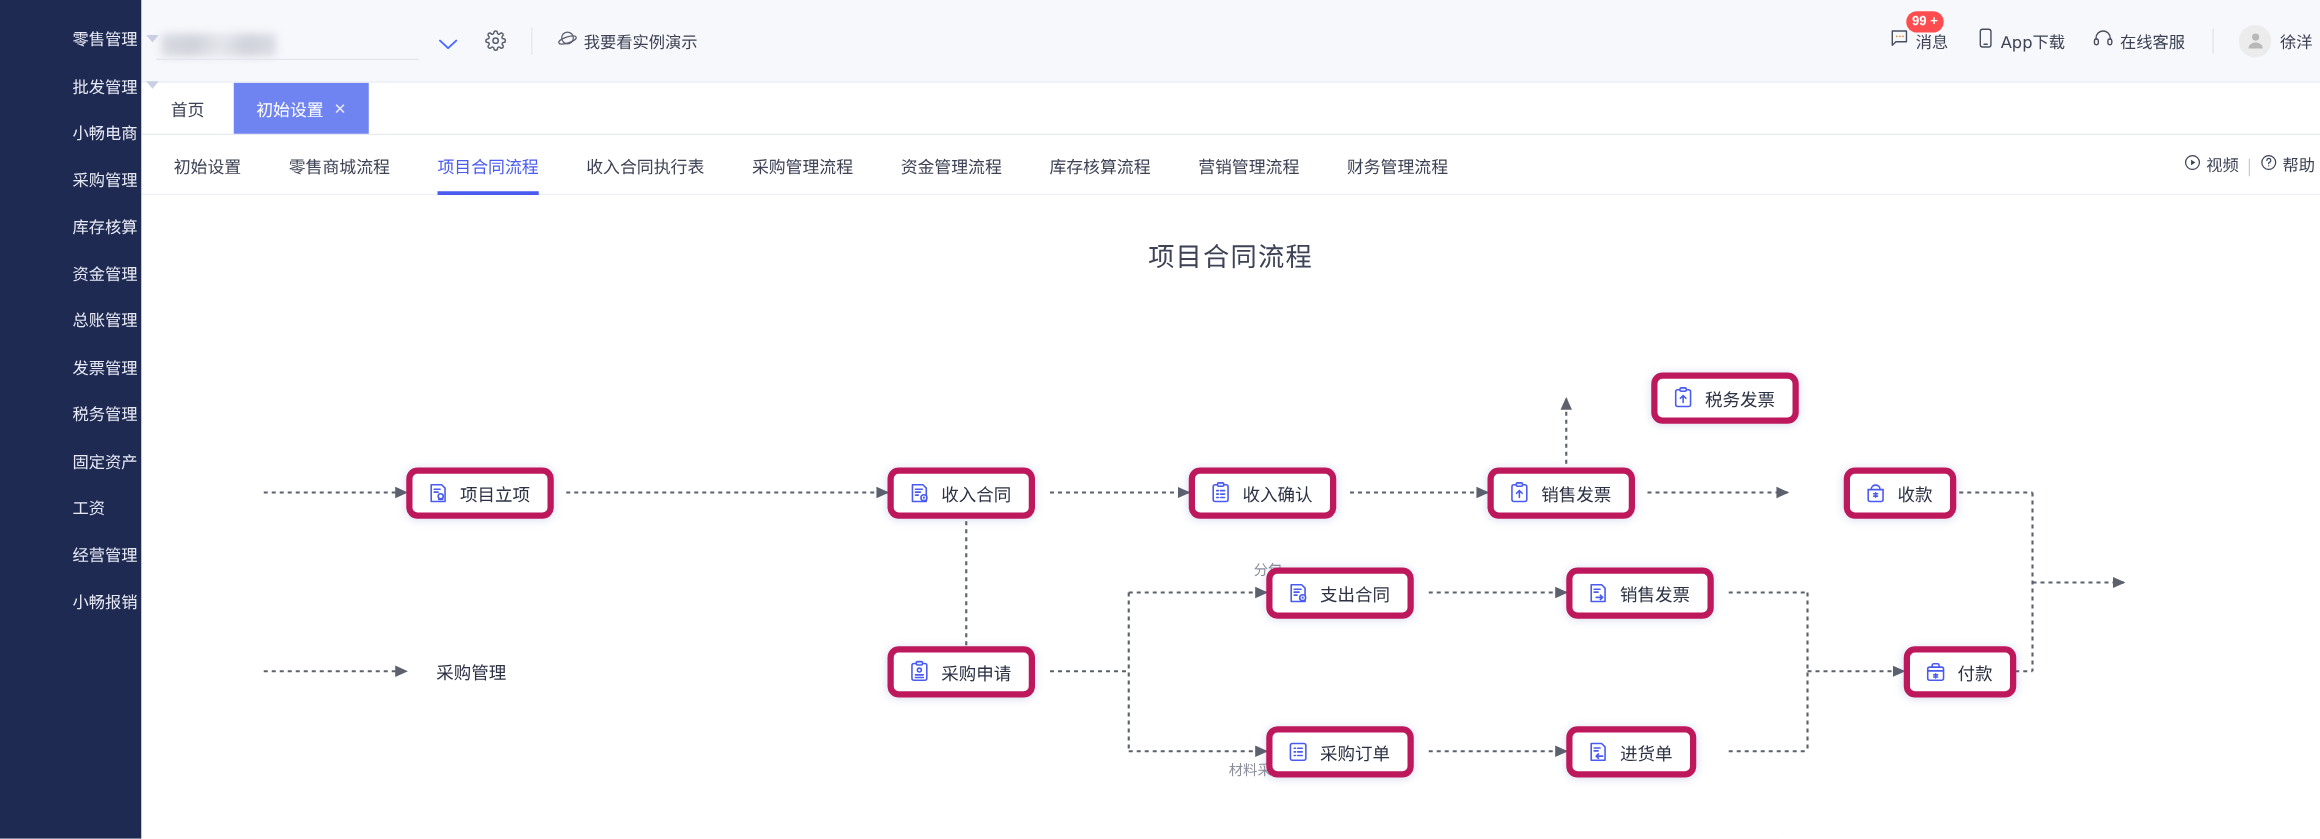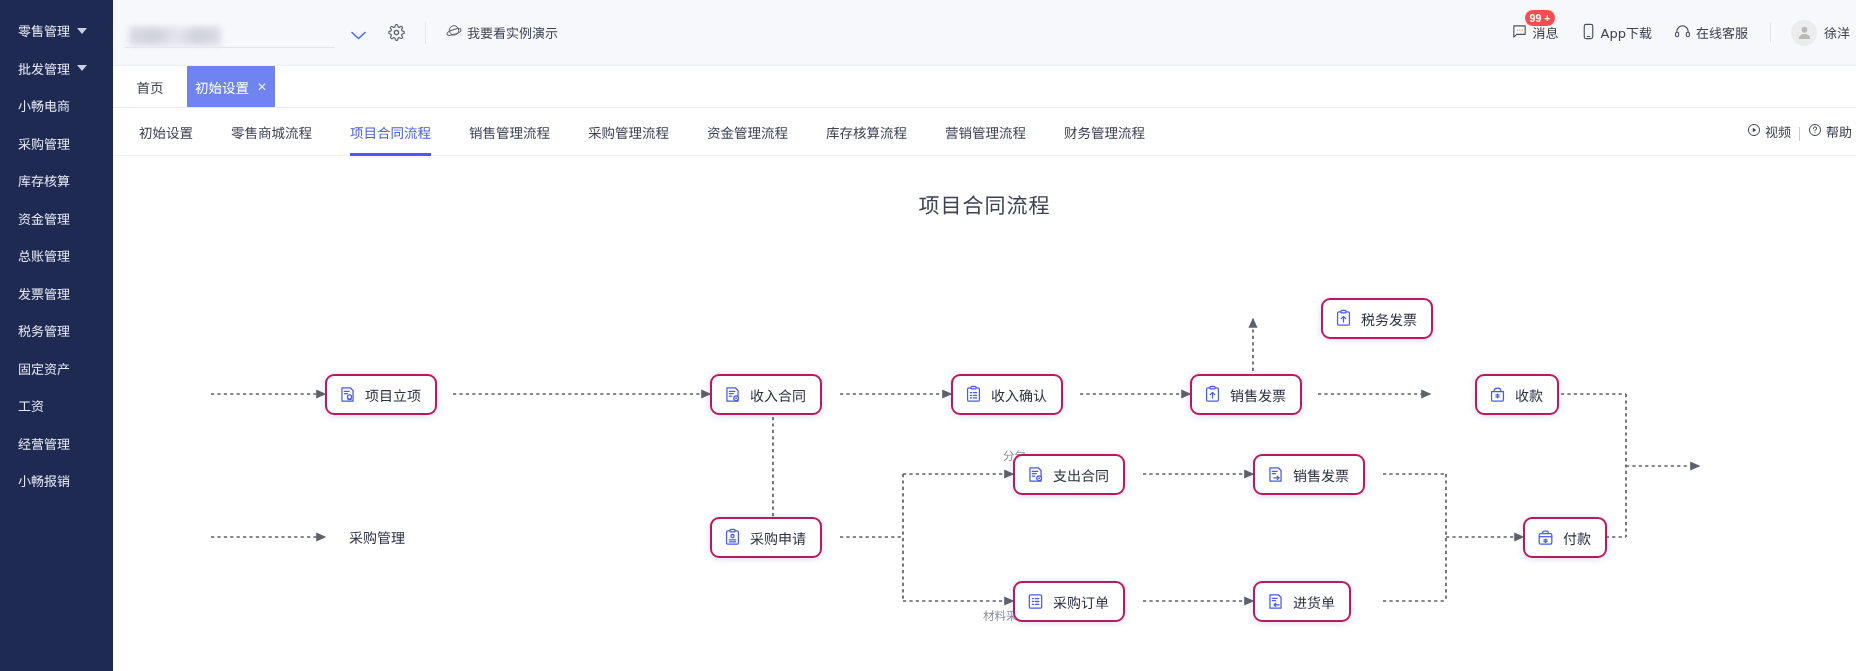--- a/index.html
+++ b/index.html
@@ -37,21 +37,21 @@
   .logo-mark svg { display:block; }
   .logo-text {
     font-size:11.5px; letter-spacing:0px; color:#ffffff; white-space:nowrap;
     font-family:"DejaVu Sans",sans-serif;
   }
   .logo-badge {
     margin-top:3px; padding-left:9px;
     font-size:11.5px; color:#dfe3f0; letter-spacing:0.5px;
     font-family:"DejaVu Sans",sans-serif;
   }
-  .side-menu { padding-top:12px; }
+  .side-menu { padding-top:12px;padding-left:40px; }
   .side-item {
     height:37.5px; display:flex; align-items:center;
     padding-left:18px; gap:7px;
     font-size:13px; color:#e6e9f5; cursor:pointer;
     font-family:"DejaVu Sans",sans-serif;
     white-space:nowrap;
   }
   .caret-dn {
     width:0;height:0;border-left:5px solid transparent;border-right:5px solid transparent;
     border-top:6px solid #c9cee3; display:inline-block;
@@ -113,21 +113,21 @@
     margin-left:7px; font-size:13px; color:#3d4255; white-space:nowrap;
     font-family:"DejaVu Sans",sans-serif; overflow:hidden; max-width:26px;
   }
 
   
   .pagetabs {
     height:42px; flex:0 0 42px; background:#ffffff;
     display:flex; align-items:stretch; border-bottom:1px solid #e8eaf0;
   }
   .ptab {
-    min-width:74px; padding:0 8px; display:flex; align-items:center; justify-content:center;
+    min-width:74px; padding:0 18px; display:flex; align-items:center; justify-content:center;
     font-size:13.5px; color:#3d4255; cursor:pointer;
     font-family:"DejaVu Sans",sans-serif; white-space:nowrap;
   }
   .ptab.active { background:#6f84f0; color:#fff; }
   .ptab .tclose { margin-left:8px; font-size:12px; color:#e8ebff; }
 
   
   .content {
     flex:1 1 auto; background:#ffffff; margin:0; position:relative; overflow:hidden;
   }
@@ -161,21 +161,21 @@
   .canvas { position:relative; width:100%; height:420px; }
   .svg-layer { position:absolute; inset:0; width:100%; height:420px; }
 
   .node {
     position:absolute; height:41px; background:#fff;
     border-radius:9px; display:flex; align-items:center;
     padding:0 14px 0 11px; gap:8px;
     box-shadow:0 1px 7px rgba(86,99,180,0.22);
     font-size:14px; color:#2c3244; cursor:pointer; white-space:nowrap;
     font-family:"DejaVu Sans",sans-serif;
-    border:2px solid #be185d;
+    border:5px solid #be185d;
   }
   .node .nicon { width:19px; height:19px; flex:0 0 19px; display:block; }
   .rowlabel {
     position:absolute; font-size:14px; color:#2c3244; white-space:nowrap;
     font-family:"DejaVu Sans",sans-serif;
   }
   .edgelabel {
     position:absolute; font-size:11.5px; color:#8b8f9c; white-space:nowrap;
     font-family:"DejaVu Sans",sans-serif;
   }
@@ -320,21 +320,21 @@
         <div class="stab">
             <span>初始设置</span>
           </div>
         <div class="stab">
             <span>零售商城流程</span>
           </div>
         <div class="stab active">
             <span>项目合同流程</span>
           </div>
         <div class="stab">
-            <span>销售管理流程</span>
+            <span>收入合同执行表</span>
           </div>
         <div class="stab">
             <span>采购管理流程</span>
           </div>
         <div class="stab">
             <span>资金管理流程</span>
           </div>
         <div class="stab">
             <span>库存核算流程</span>
           </div>

